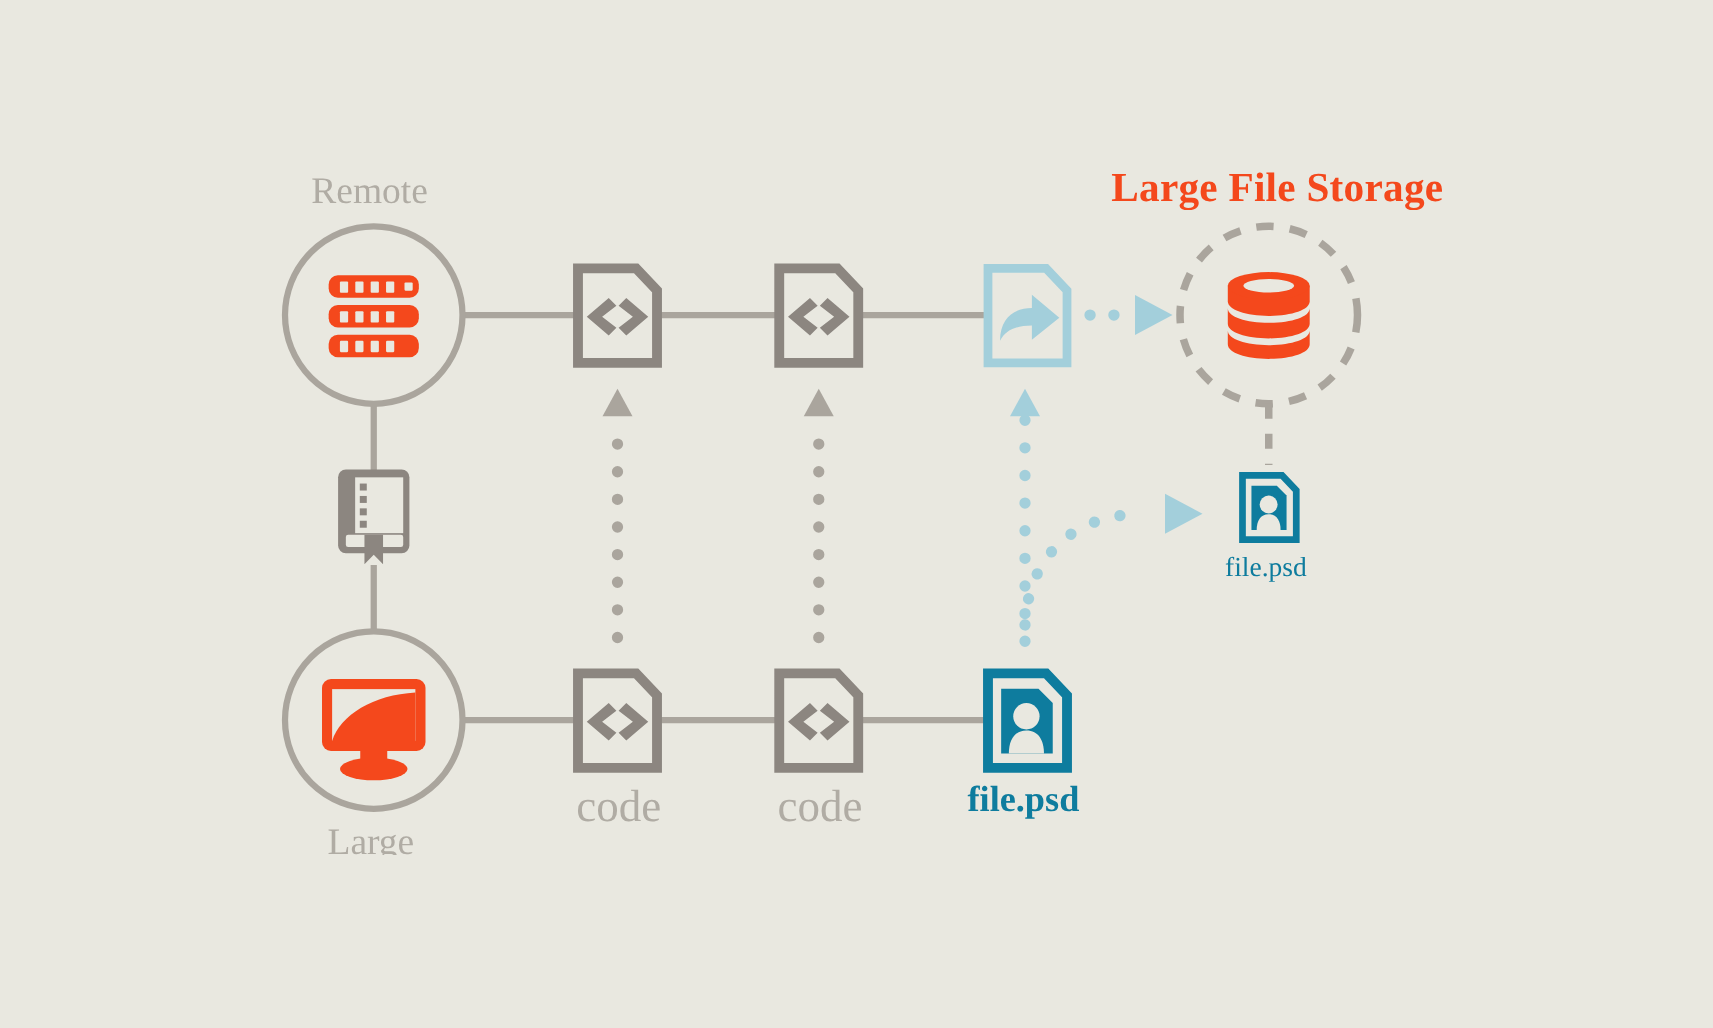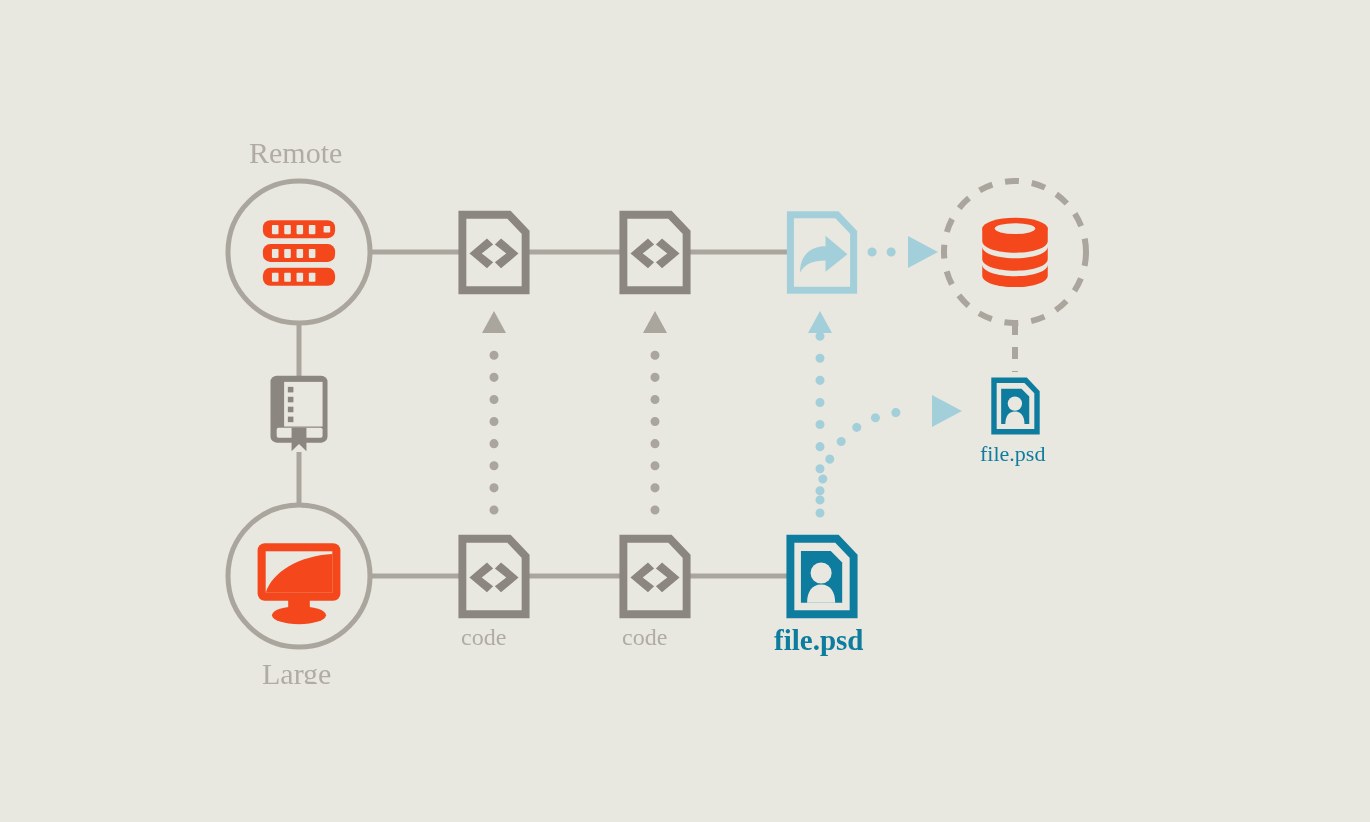--- a/index.html
+++ b/index.html
@@ -31,21 +31,21 @@
     font-family: "Liberation Serif", serif;
     white-space: nowrap;
     user-select: none;
   }
   .lbl-node {
     font-size: 30px;
     color: #b0aca4;
     font-weight: normal;
   }
   .lbl-code {
-    font-size: 24px;
+    font-size: 36px;
     color: #b0aca4;
   }
   .lbl-file-big {
     font-size: 29px;
     color: #0e7c9e;
     font-weight: bold;
   }
   .lbl-file-small {
     font-size: 22px;
     color: #0e7c9e;
@@ -222,20 +222,21 @@
     <g>
       <line x1="872" y1="252" x2="908" y2="252" stroke="#a3cfdb" stroke-width="9" stroke-linecap="round" stroke-dasharray="0.1 19"></line>
       <polygon points="938,252 908,236 908,268" fill="#a3cfdb"></polygon>
     </g>
   </svg>
 
   <div class="lbl lbl-node" style="left:249px; top:136px;">Remote</div>
 
   <div class="lbl lbl-node" style="left:262px; top:657px;">Large</div>
 
+  <div class="lbl lbl-title" style="left:889px; top:133px;">Large File Storage</div>
 
   <div class="lbl lbl-code" style="left:461px; top:624px;">code</div>
 
   <div class="lbl lbl-code" style="left:622px; top:624px;">code</div>
 
   <div class="lbl lbl-file-big" style="left:774px; top:624px;">file.psd</div>
 
   <div class="lbl lbl-file-small" style="left:980px; top:441px;">file.psd</div>
 
 </div>

